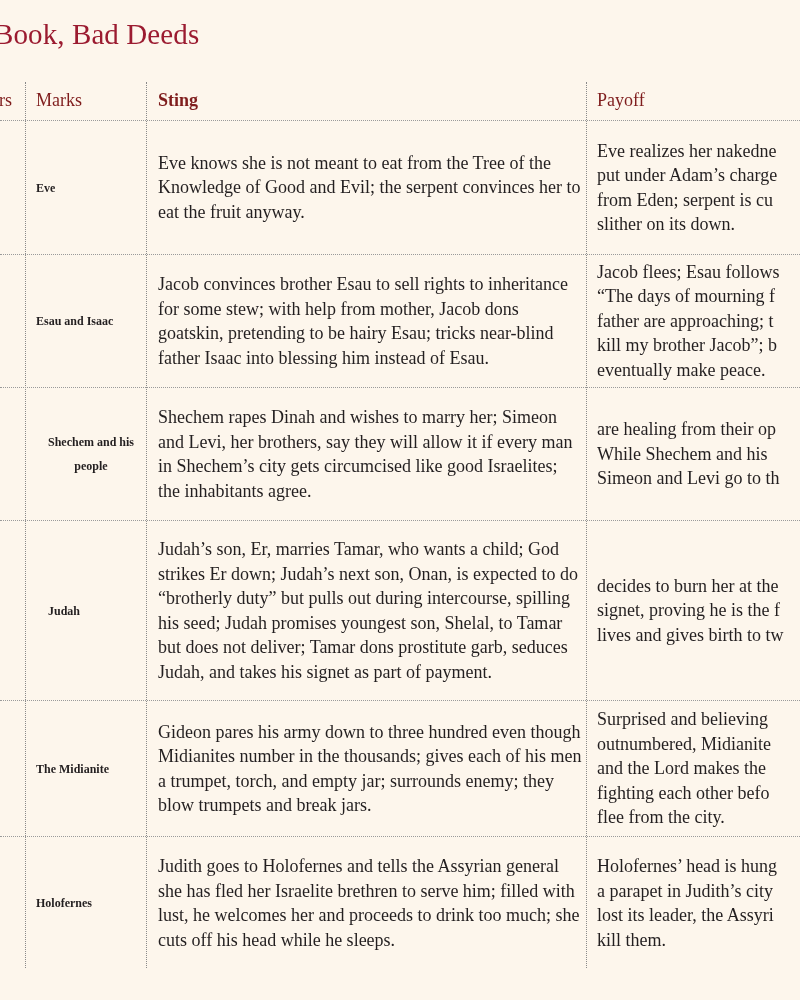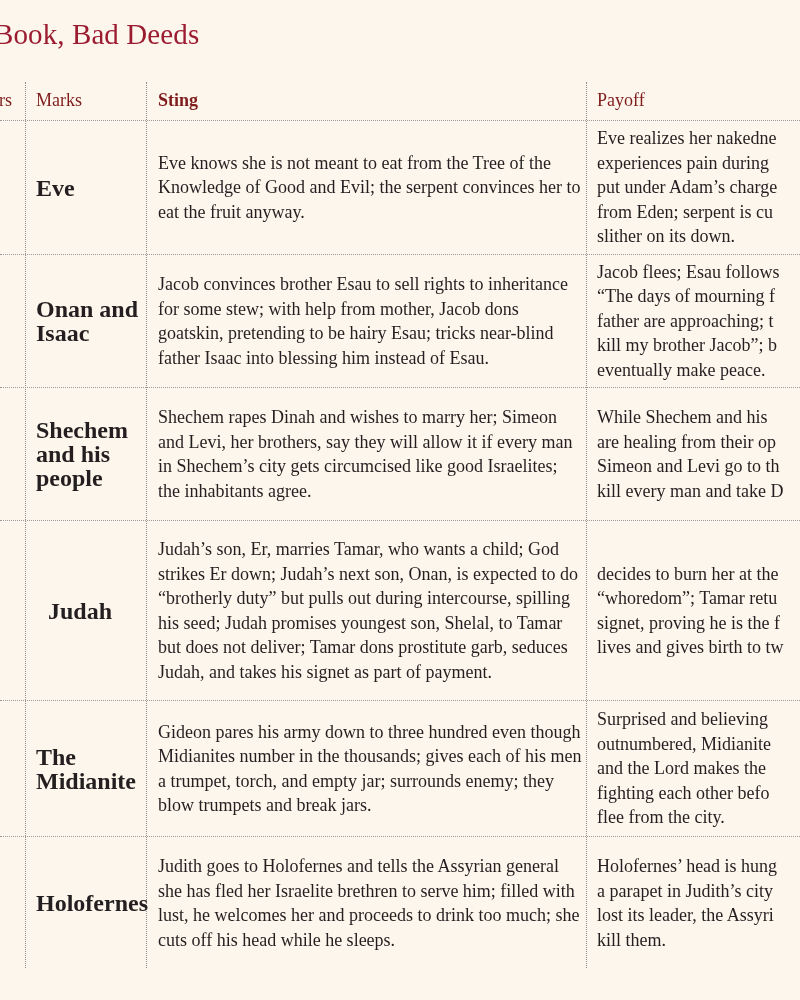--- a/index.html
+++ b/index.html
@@ -23,21 +23,21 @@
     position: absolute; left: 0; width: 820px;
     border-top: 1px dotted #9a9a9a;
   }
   .hdr {
     position: absolute; top: 90px; font-size: 18px; color: #7f1d1d; white-space: nowrap;
   }
   .cell {
     position: absolute; display: flex; align-items: center;
     font-size: 18px; line-height: 24.5px;
   }
-  .mark { font-weight: bold; font-size: 24px; line-height: 24px; left: 36px; width: 110px; }
+  .mark { font-weight: bold; font-size: 12px; line-height: 24px; left: 36px; width: 110px; text-align: center; }
   .sting { left: 158px; width: 425px; }
   .payoff { left: 597px; width: 240px; white-space: nowrap; overflow: hidden; }
   .deed { left: -14px; width: 22px; color: #9b1b30; font-weight: bold; }
   .cell span { display: block; }
 </style>
 </head>
 <body>
 
 <div class="title">Book, Bad Deeds</div>
 
@@ -56,63 +56,60 @@
 <div class="hline" style="top:520px;"></div>
 <div class="hline" style="top:700px;"></div>
 <div class="hline" style="top:836px;"></div>
 
 <div>
   <div class="cell mark" style="top:121px;height:133px;">Eve</div>
   <div class="cell sting" style="top:121px;height:133px;">Eve knows she is not meant to eat from the Tree of the Knowledge of Good and Evil; the serpent convinces her to eat the fruit anyway.</div>
   <div class="cell payoff" style="top:121px;height:133px;">
     <div>
       <span>Eve realizes her nakedne</span>
-      <span>experiences pain during</span>
       <span>put under Adam’s charge</span>
       <span>from Eden; serpent is cu</span>
       <span>slither on its down.</span>
     </div>
   </div>
 </div>
 
 <div>
   <div class="cell deed" style="top:255px;height:132px;">d</div>
-  <div class="cell mark" style="top:255px;height:132px;">Onan and Isaac</div>
+  <div class="cell mark" style="top:255px;height:132px;">Esau and Isaac</div>
   <div class="cell sting" style="top:255px;height:132px;">Jacob convinces brother Esau to sell rights to inheritance for some stew; with help from mother, Jacob dons goatskin, pretending to be hairy Esau; tricks near-blind father Isaac into blessing him instead of Esau.</div>
   <div class="cell payoff" style="top:255px;height:132px;">
     <div>
       <span>Jacob flees; Esau follows</span>
       <span>“The days of mourning f</span>
       <span>father are approaching; t</span>
       <span>kill my brother Jacob”; b</span>
       <span>eventually make peace.</span>
     </div>
   </div>
 </div>
 
 <div>
   <div class="cell mark" style="top:388px;height:132px;">Shechem and his people</div>
   <div class="cell sting" style="top:388px;height:132px;">Shechem rapes Dinah and wishes to marry her; Simeon and Levi, her brothers, say they will allow it if every man in Shechem’s city gets circumcised like good Israelites; the inhabitants agree.</div>
   <div class="cell payoff" style="top:388px;height:132px;">
     <div>
+      <span>are healing from their op</span>
       <span>While Shechem and his</span>
-      <span>are healing from their op</span>
       <span>Simeon and Levi go to th</span>
-      <span>kill every man and take D</span>
     </div>
   </div>
 </div>
 
 <div>
   <div class="cell mark" style="top:521px;height:179px;margin-left:12px;">Judah</div>
   <div class="cell sting" style="top:521px;height:179px;">Judah’s son, Er, marries Tamar, who wants a child; God strikes Er down; Judah’s next son, Onan, is expected to do “brotherly duty” but pulls out during intercourse, spilling his seed; Judah promises youngest son, Shelal, to Tamar but does not deliver; Tamar dons prostitute garb, seduces Judah, and takes his signet as part of payment.</div>
   <div class="cell payoff" style="top:521px;height:179px;">
     <div>
       <span>decides to burn her at the</span>
-      <span>“whoredom”; Tamar retu</span>
       <span>signet, proving he is the f</span>
       <span>lives and gives birth to tw</span>
     </div>
   </div>
 </div>
 
 <div>
   <div class="cell mark" style="top:701px;height:135px;">The Midianite</div>
   <div class="cell sting" style="top:701px;height:135px;">Gideon pares his army down to three hundred even though Midianites number in the thousands; gives each of his men a trumpet, torch, and empty jar; surrounds enemy; they blow trumpets and break jars.</div>
   <div class="cell payoff" style="top:701px;height:135px;">

